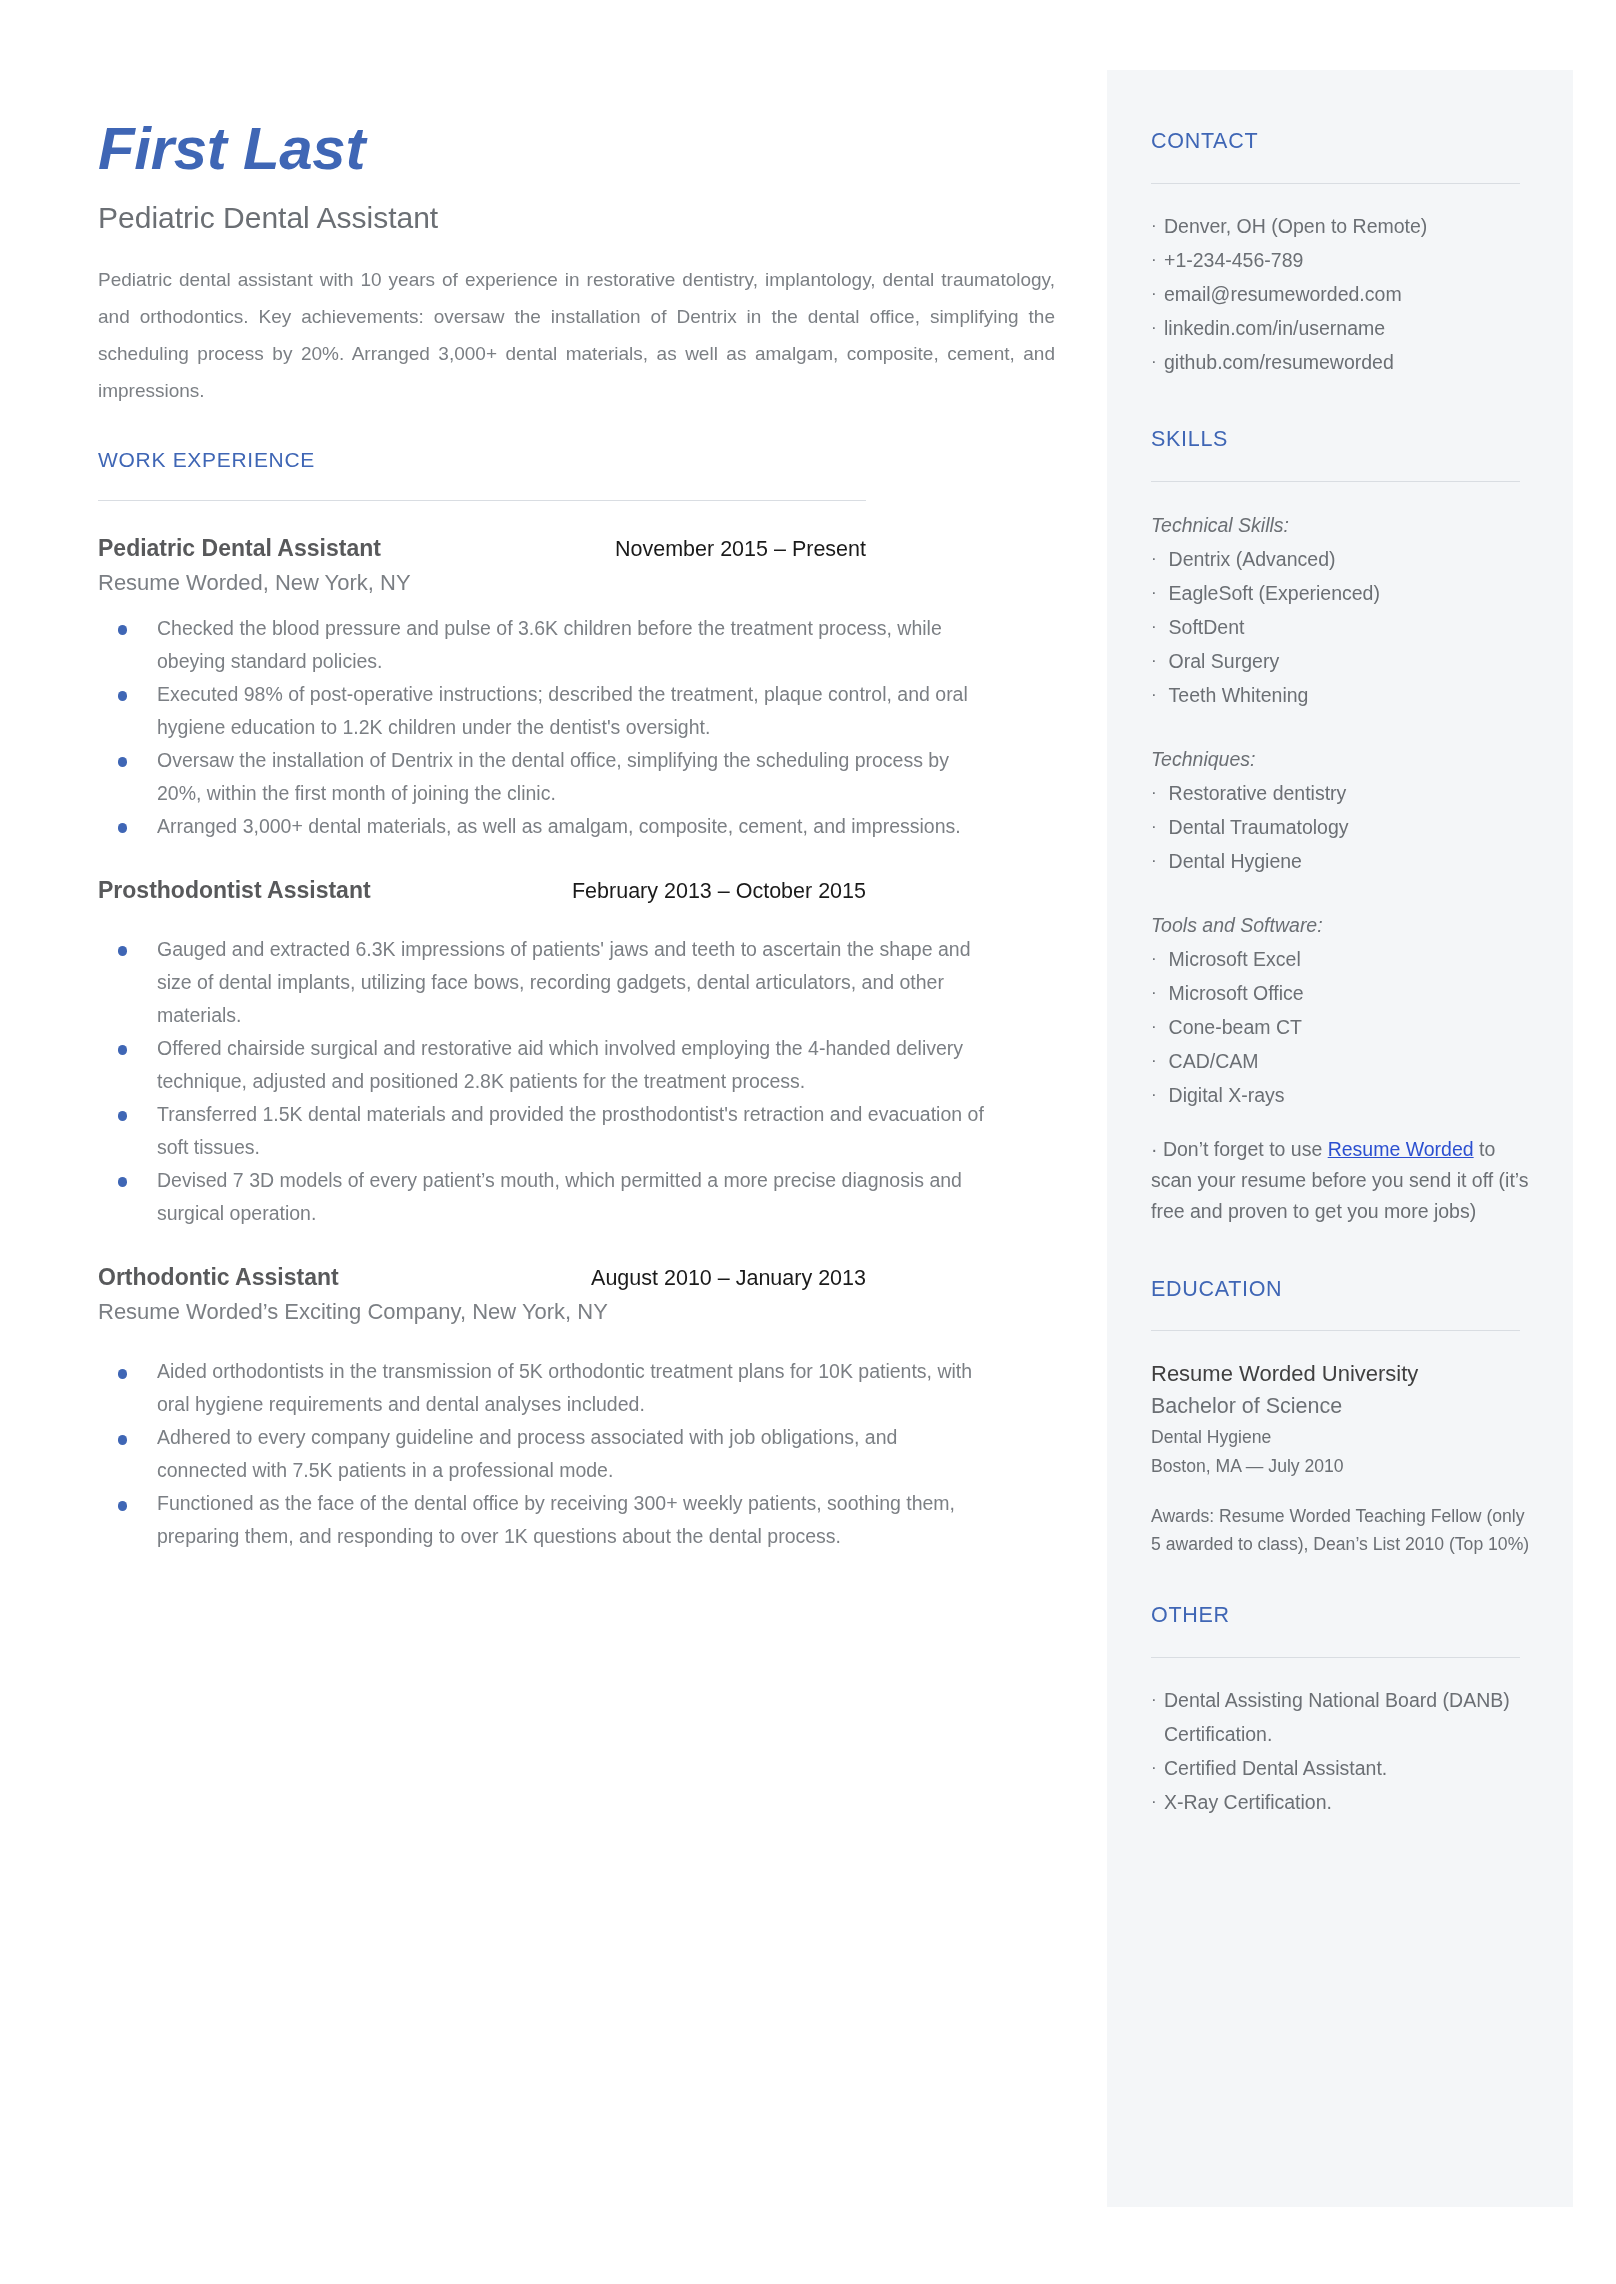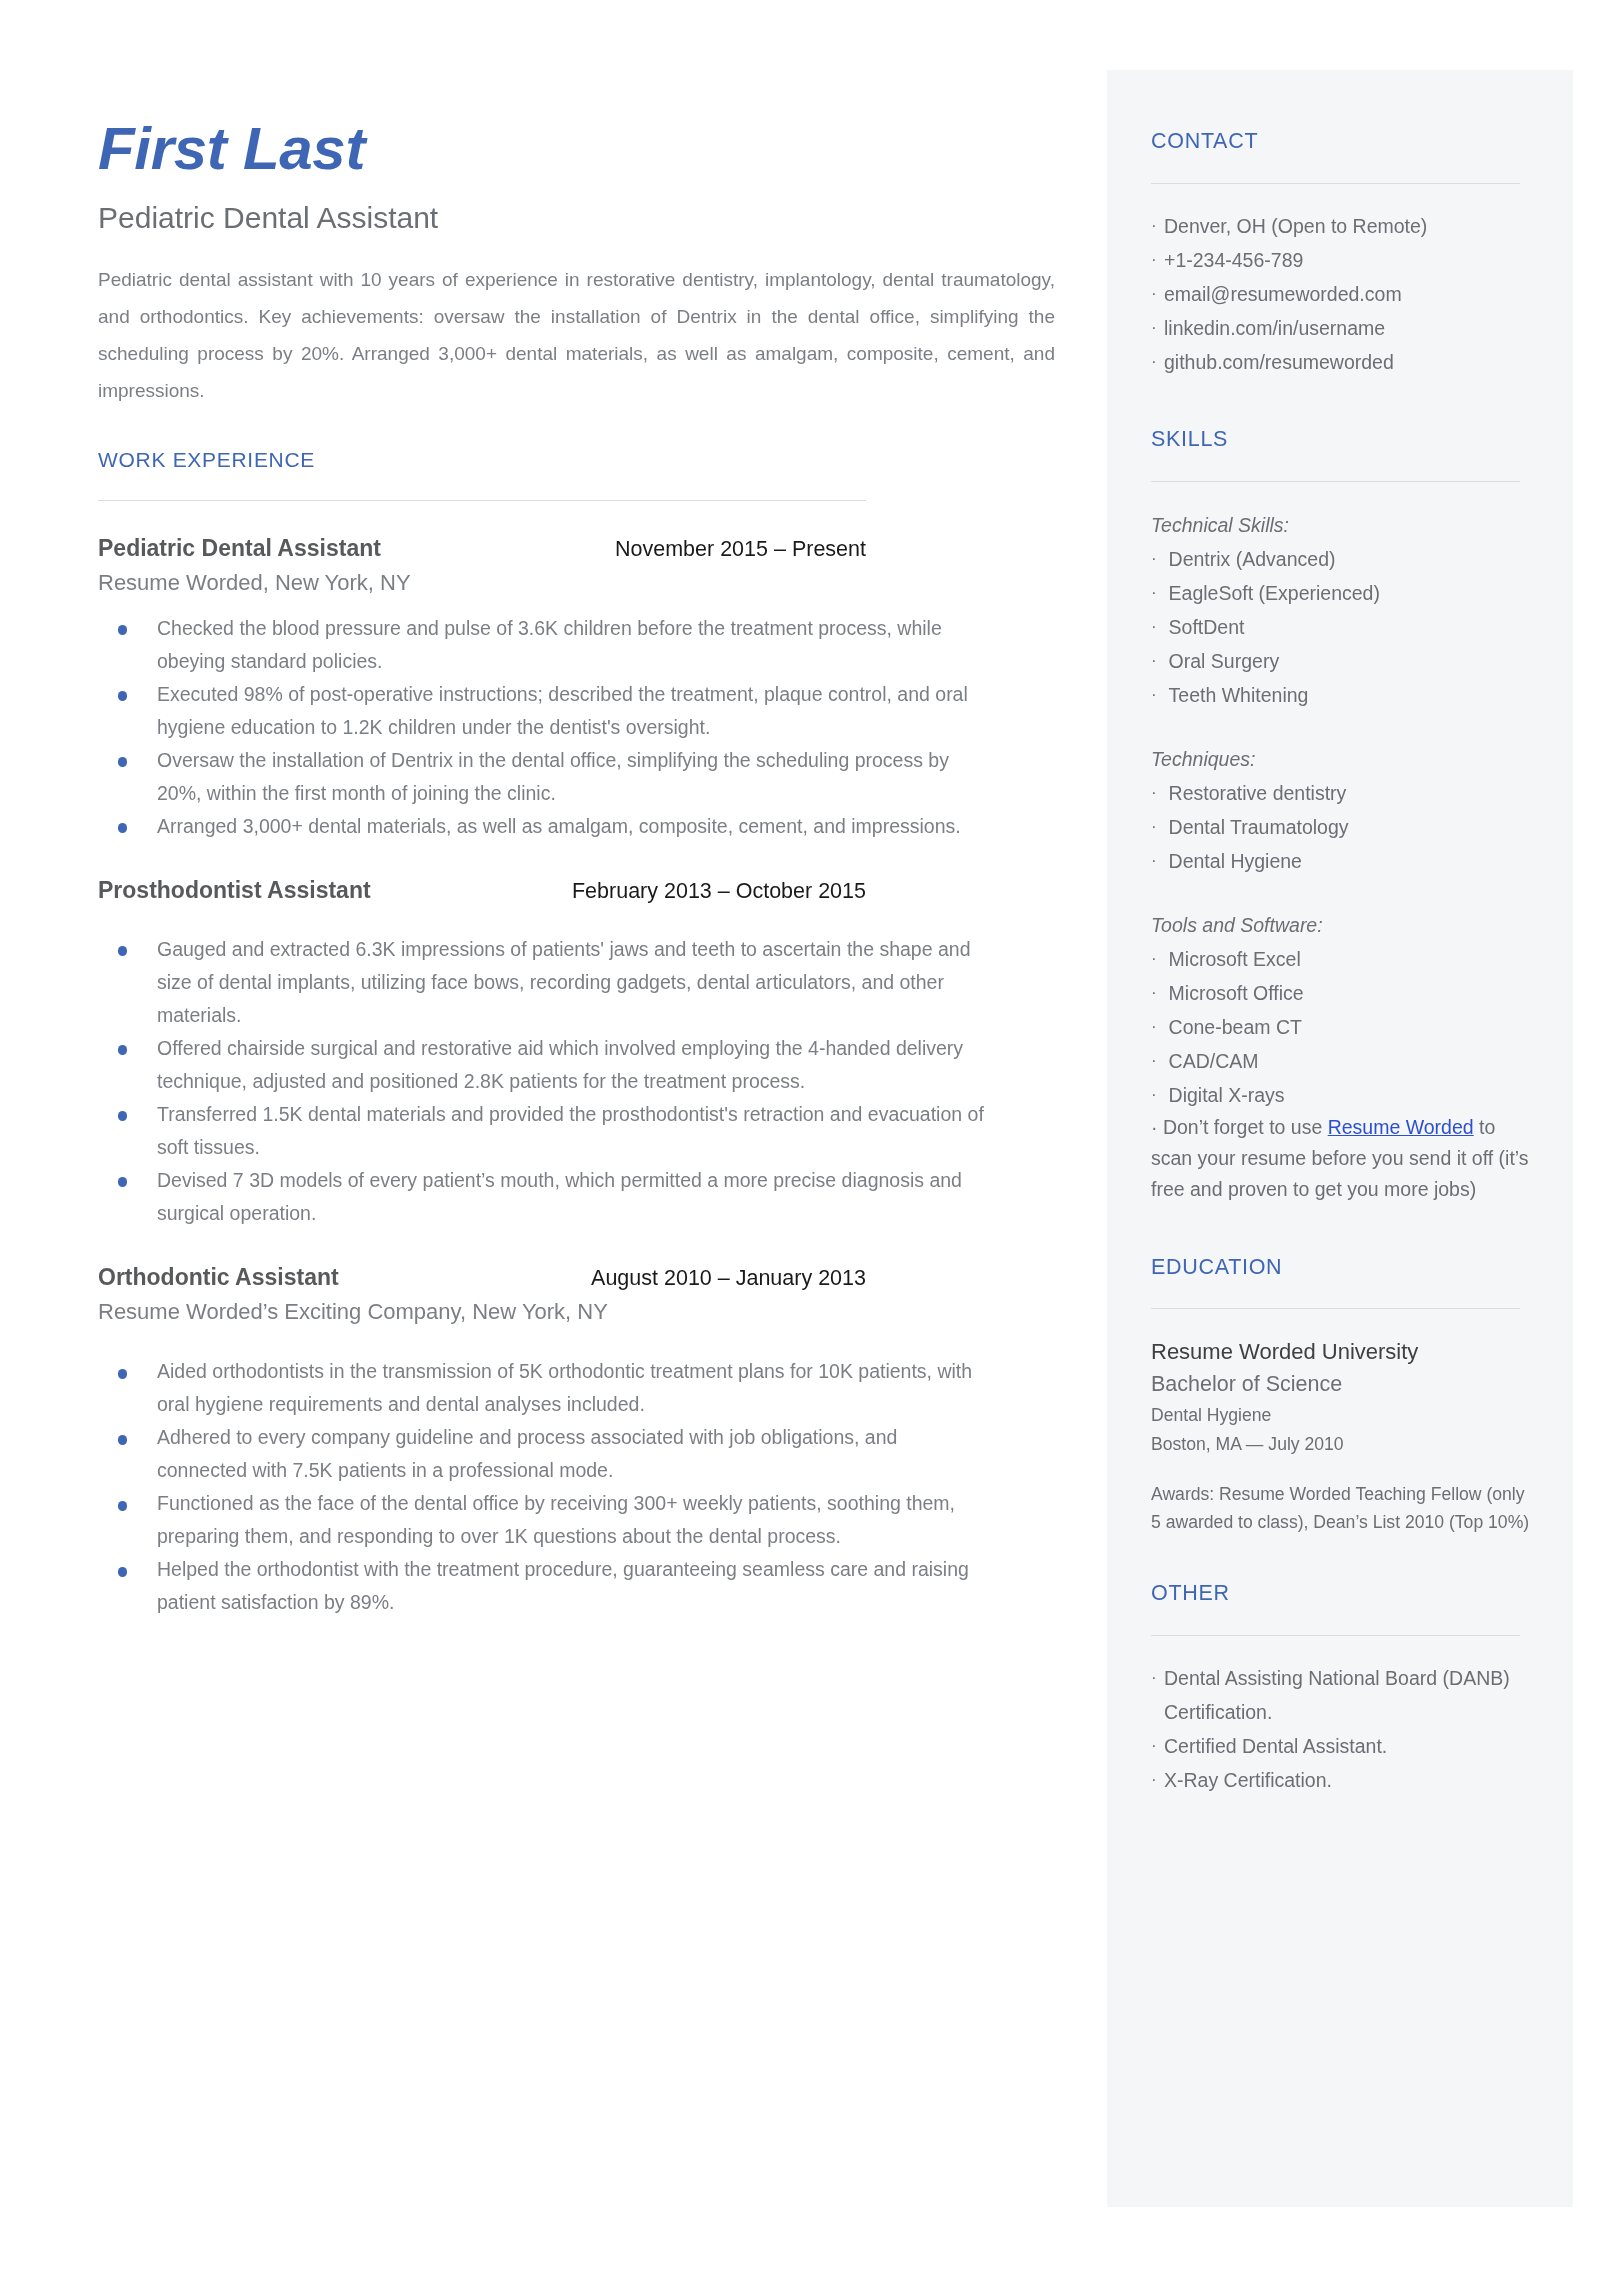--- a/index.html
+++ b/index.html
@@ -72,21 +72,21 @@
     color: #6b6f74;
     line-height: 34px;
     margin-top: 0;
   }
   .skill-gap { height: 30px; }
 
   .promo {
     font-size: 19.5px;
     line-height: 31px;
     color: #6b6f74;
-    margin-top: 0;
+    margin-top: 22px;
   }
   .promo a {
     color: #2b4fd0;
     text-decoration: underline;
   }
 
   .edu-school {
     font-size: 22px;
     color: #404040;
     line-height: 33px;
@@ -386,20 +386,19 @@
         <div class="job spaced">
           <div class="job-row">
             <div class="job-title">Orthodontic Assistant</div>
             <div class="job-dates">August 2010 – January 2013</div>
           </div>
           <div class="job-company">Resume Worded’s Exciting Company, New York, NY</div>
           <ul class="bullets">
             <li>Aided orthodontists in the transmission of 5K orthodontic treatment plans for 10K patients, with oral hygiene requirements and dental analyses included.</li>
             <li>Adhered to every company guideline and process associated with job obligations, and connected with 7.5K patients in a professional mode.</li>
             <li>Functioned as the face of the dental office by receiving 300+ weekly patients, soothing them, preparing them, and responding to over 1K questions about the dental process.</li>
-            <li>Helped the orthodontist with the treatment procedure, guaranteeing seamless care and raising patient satisfaction by 89%.</li>
           </ul>
         </div>
       </div>
   </main>
 
 </div>
 
 
 </body></html>

